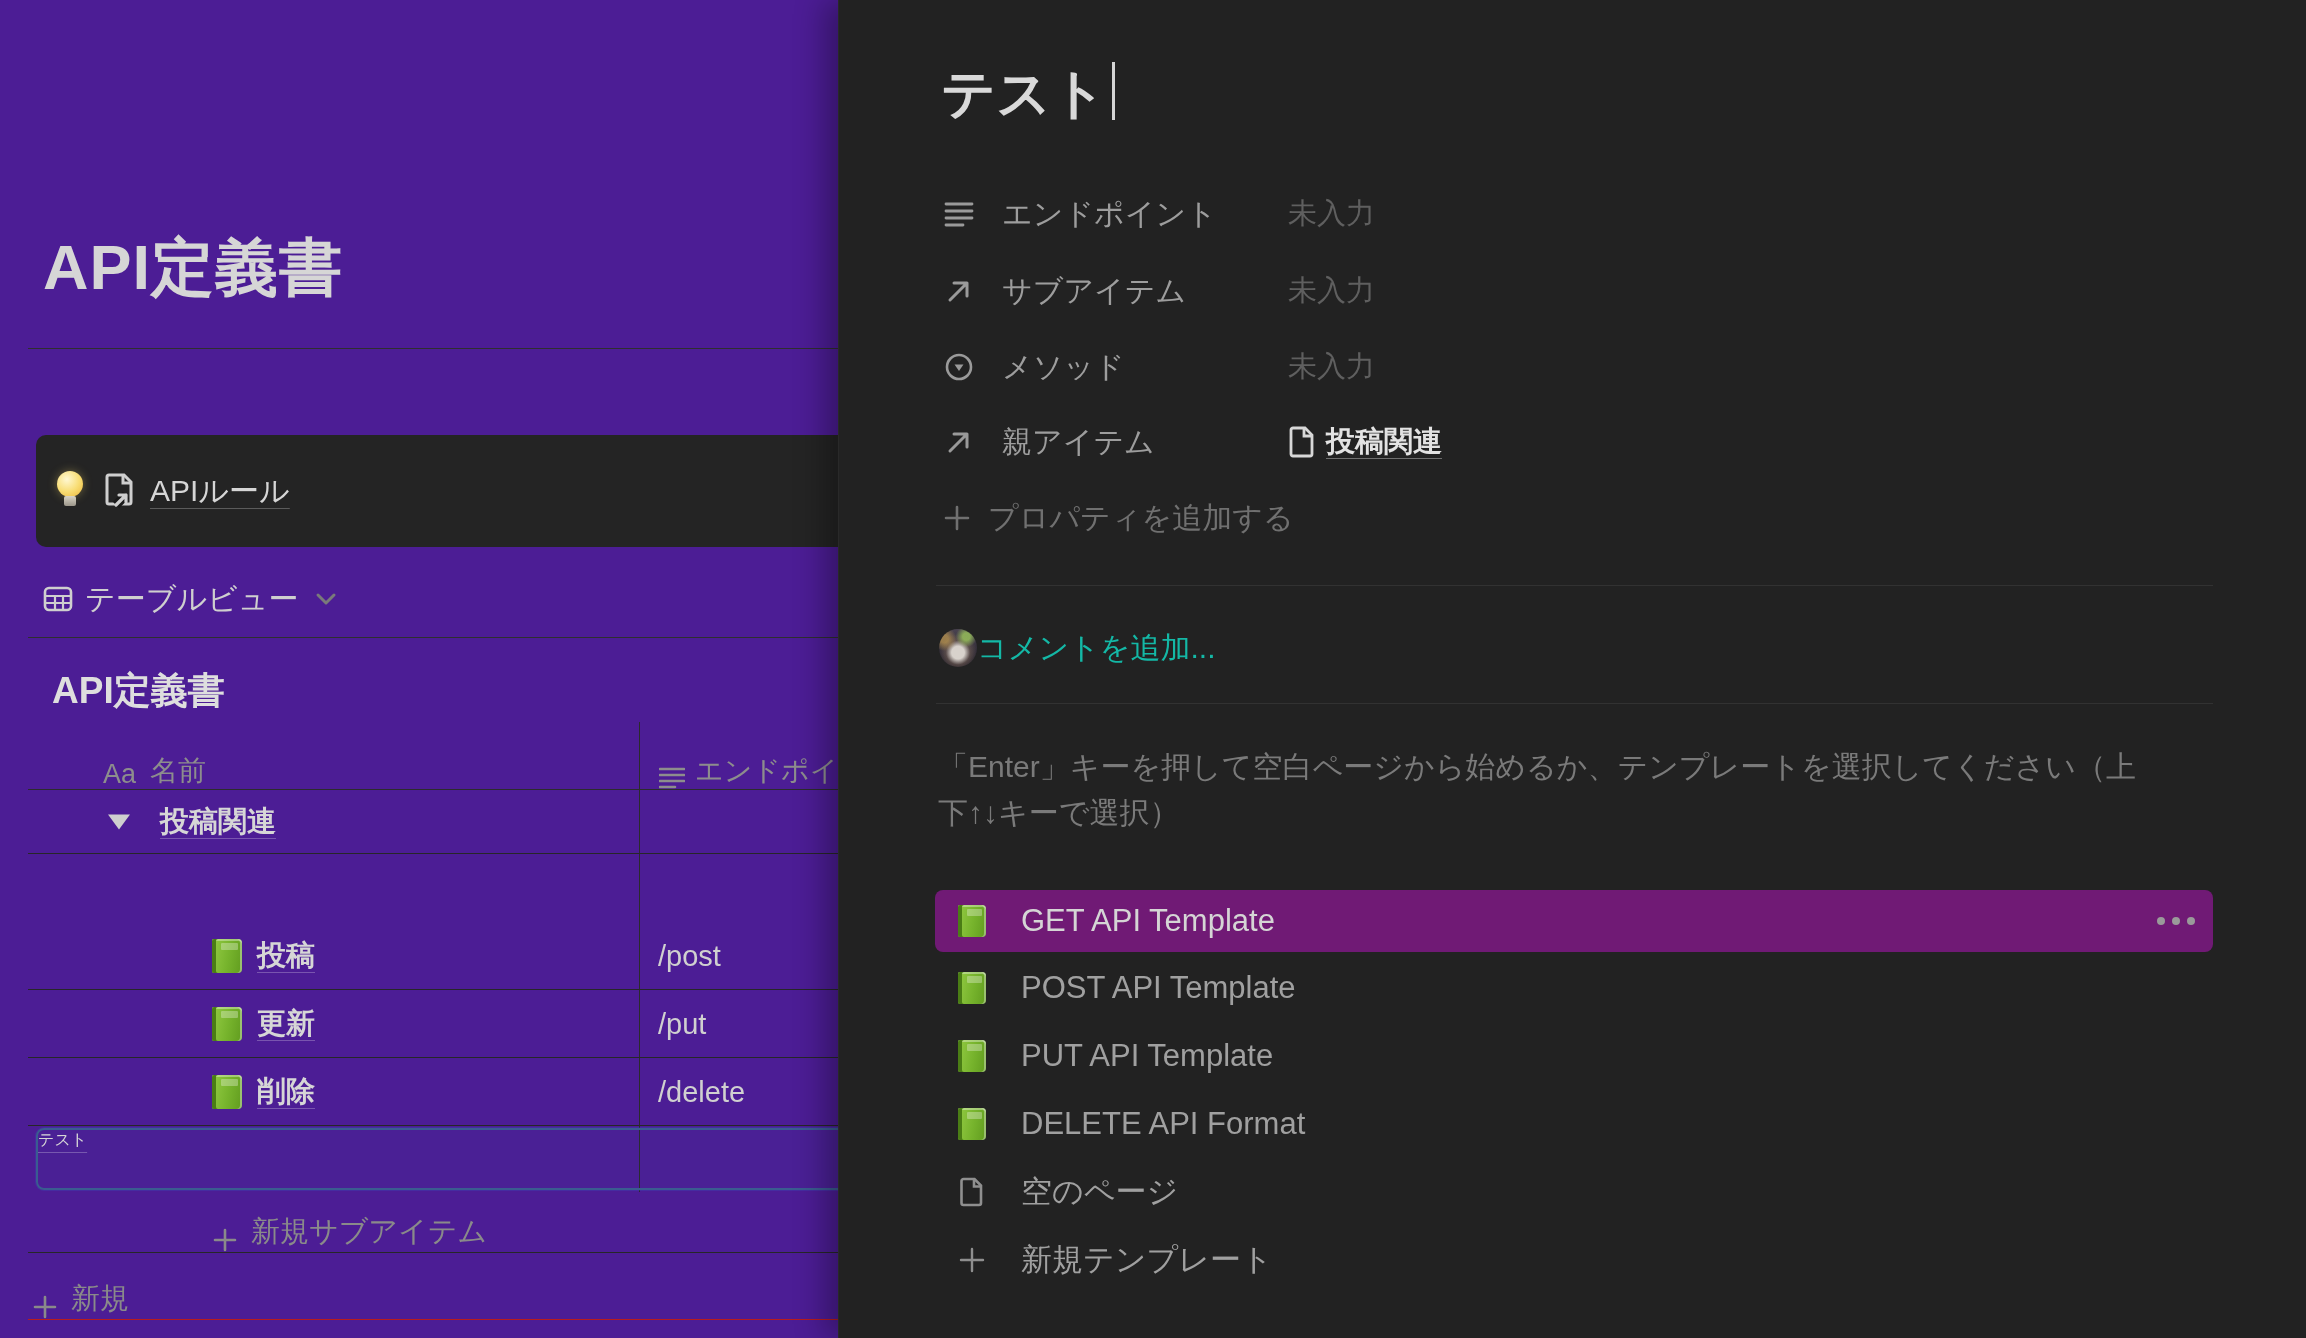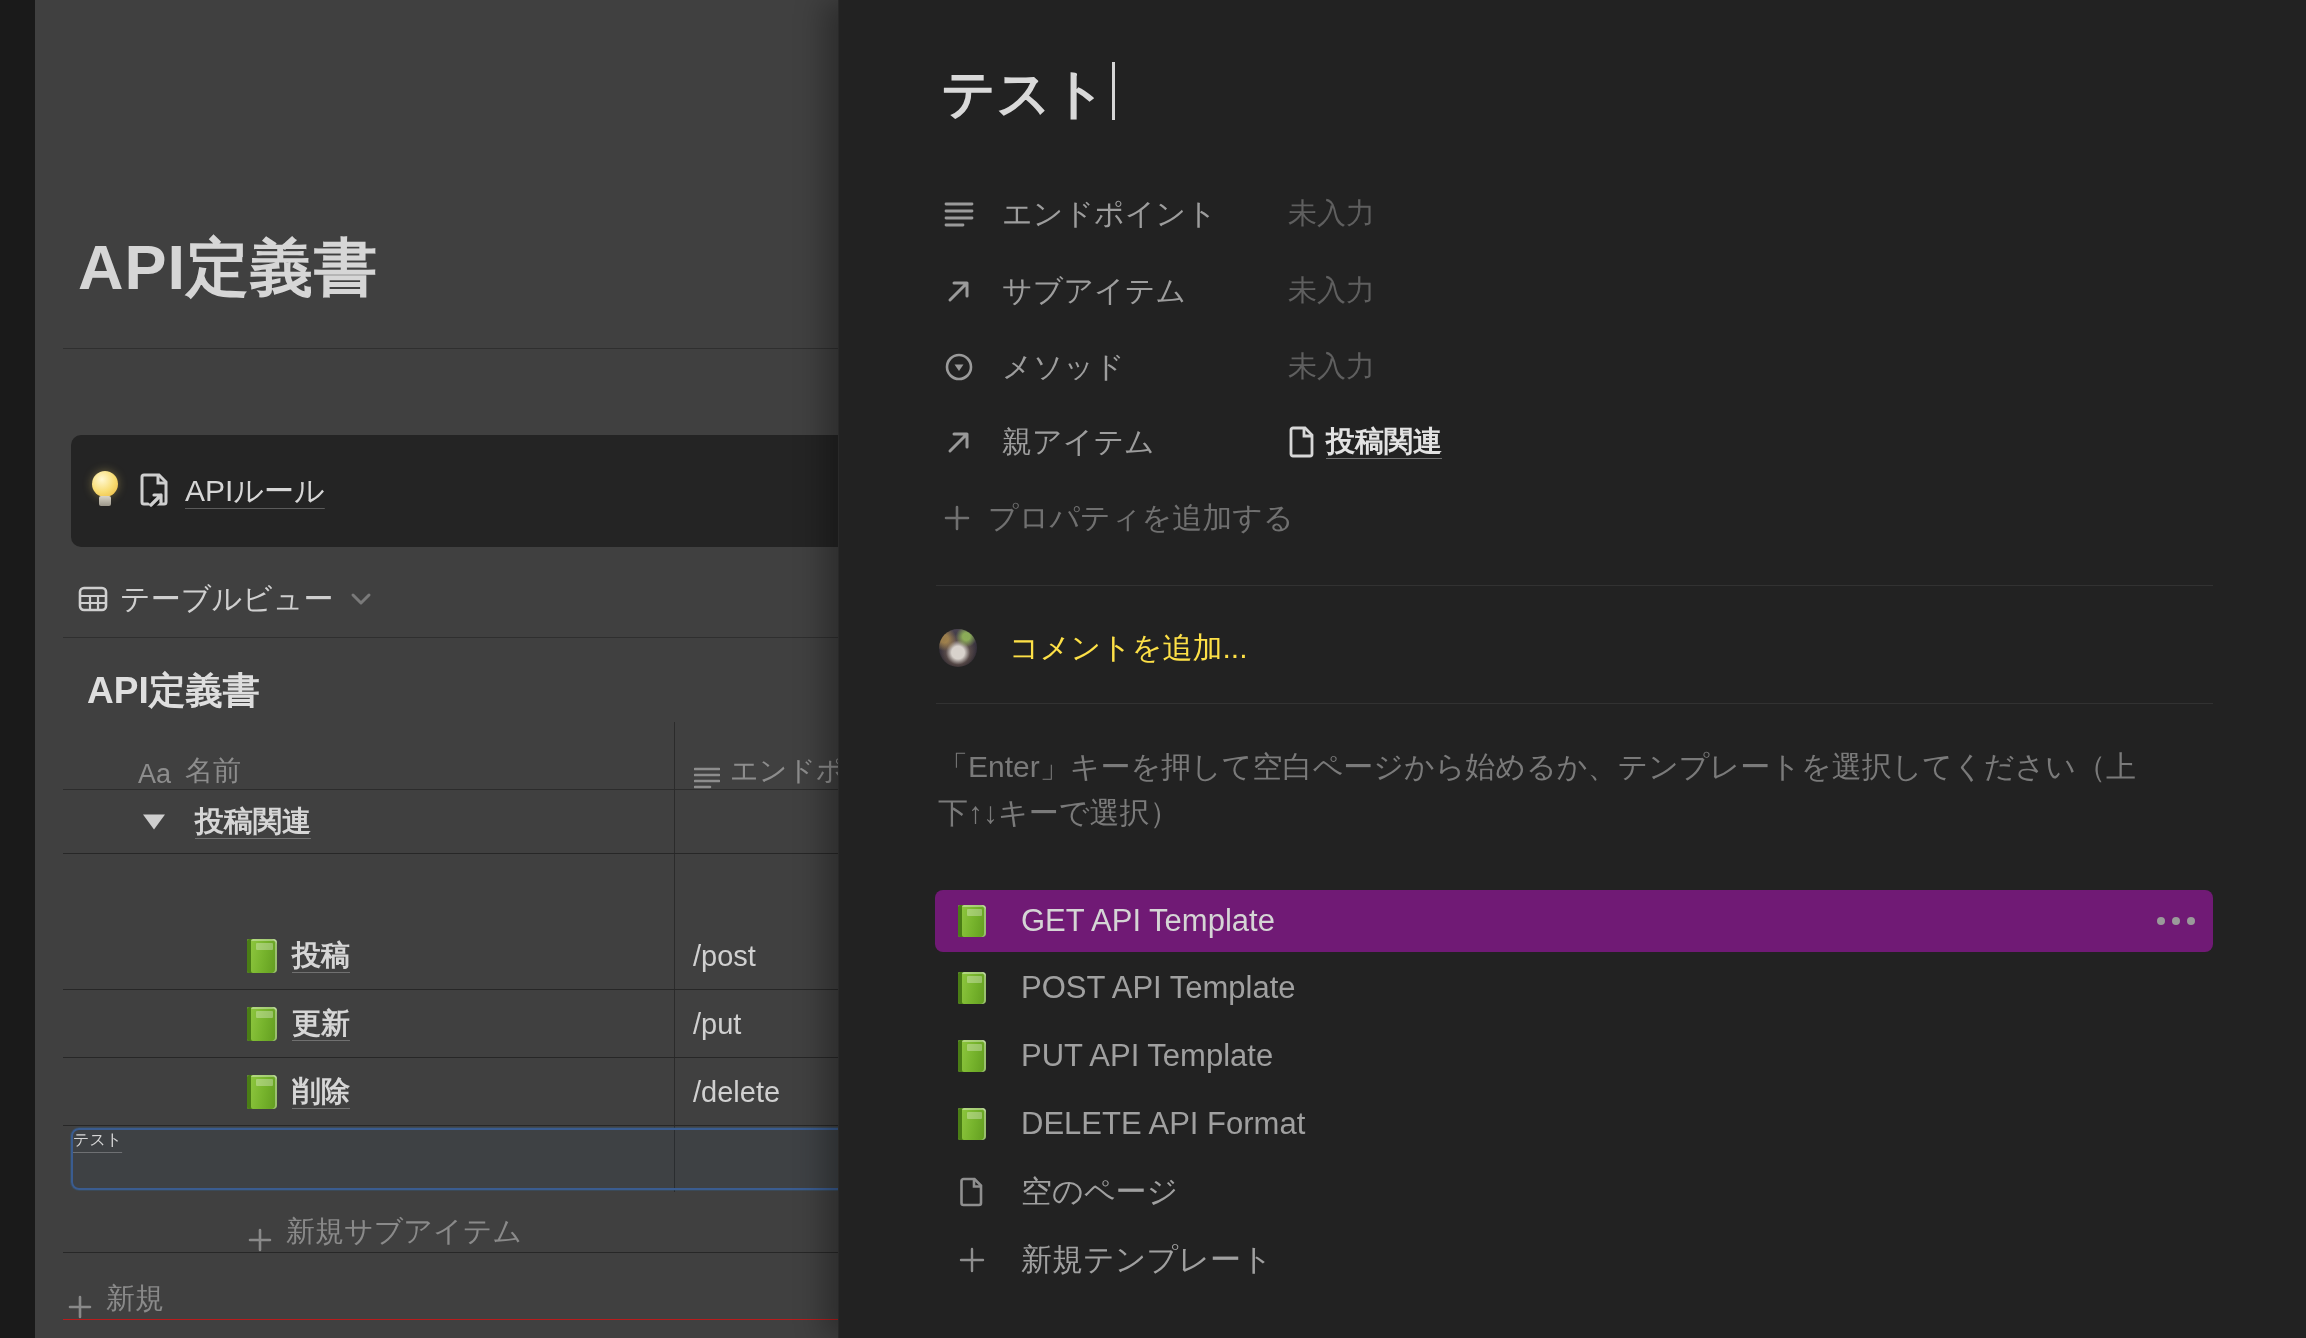--- a/index.html
+++ b/index.html
@@ -6,21 +6,21 @@
   html,body { width:2306px; height:1338px; }
   body {
     position:relative; overflow:hidden;
     background:#1a1a1a;
     font-family:"Liberation Sans","DejaVu Sans",sans-serif;
     color:#d6d6d6;
     -webkit-font-smoothing:antialiased;
   }
 
   
-  .left-page { position:absolute; left:0; top:0; width:838px; height:1338px; background:#404040; overflow:hidden;margin-left:35px; }
+  .left-page { position:absolute; left:0; top:0; width:838px; height:1338px; background:#4c1d95; overflow:hidden; }
   .page-title { position:absolute; left:43px; top:225px; font-size:63px; font-weight:700; color:#d6d6d6; letter-spacing:1px; white-space:nowrap; }
   .hdiv { position:absolute; height:1px; background:#2f2f2f; }
 
   .callout { position:absolute; left:36px; top:435px; width:900px; height:112px; background:#242424; border-radius:10px; display:flex; align-items:center; padding-left:20px; }
   .bulb { position:relative; width:28px; height:40px; flex:0 0 28px; }
   .bulb .glass { position:absolute; left:1px; top:0; width:26px; height:26px; border-radius:50%;
     background:radial-gradient(circle at 38% 32%, #fff8d2, #f8dd74 52%, #eebd45 90%); box-shadow:0 0 10px rgba(250,220,110,.35); }
   .bulb .base { position:absolute; left:8px; top:25px; width:12px; height:10px; background:linear-gradient(#d9d4c6,#9b968a); border-radius:2px; }
   .callout-icon { margin-left:18px; flex:0 0 36px; }
   .callout-label { margin-left:12px; font-size:30px; color:#d6d6d6; }
@@ -77,21 +77,21 @@
 
   .pdiv { position:absolute; left:97px; width:1277px; height:1px; background:#323232; }
 
   .comment { position:absolute; left:100px; top:628px; height:40px; display:flex; align-items:center; }
   .avatar { width:38px; height:38px; border-radius:50%; overflow:hidden;
     background:
       radial-gradient(circle at 72% 20%, rgba(150,190,90,.85) 0 9%, transparent 26%),
       radial-gradient(circle at 14% 26%, rgba(215,170,80,.6) 0 9%, transparent 28%),
       radial-gradient(circle at 50% 62%, #d8d2cc 0 21%, rgba(120,100,90,.55) 40%, transparent 62%),
       linear-gradient(#4a4350,#211d26); }
-  .comment-placeholder { margin-left:32px; font-size:30px; color:#fde047; }
+  .comment-placeholder { font-size:30px; color:#14b8a6; }
 
   .hint { position:absolute; left:99px; top:744px; font-size:30px; line-height:46px; color:#7a7a7a; white-space:nowrap; }
 
   .tpl-row { position:absolute; left:96px; width:1278px; height:68px; display:flex; align-items:center; padding-left:22px; cursor:pointer; }
   .tpl-row .ticon { flex:0 0 30px; display:flex; justify-content:center; }
   .tpl-row .tlabel { margin-left:34px; font-size:31px; color:#a0a0a0; white-space:nowrap; }
   .tpl-row.hl { top:890px; height:62px; background:#701a75; border-radius:8px; }
   .tpl-row.hl .tlabel { color:#d5d5d5; }
   .more-btn { position:absolute; right:18px; top:50%; transform:translateY(-50%); display:flex; gap:7px; cursor:pointer; }
   .more-btn i { width:8px; height:8px; border-radius:50%; background:#9a9a9a; }

